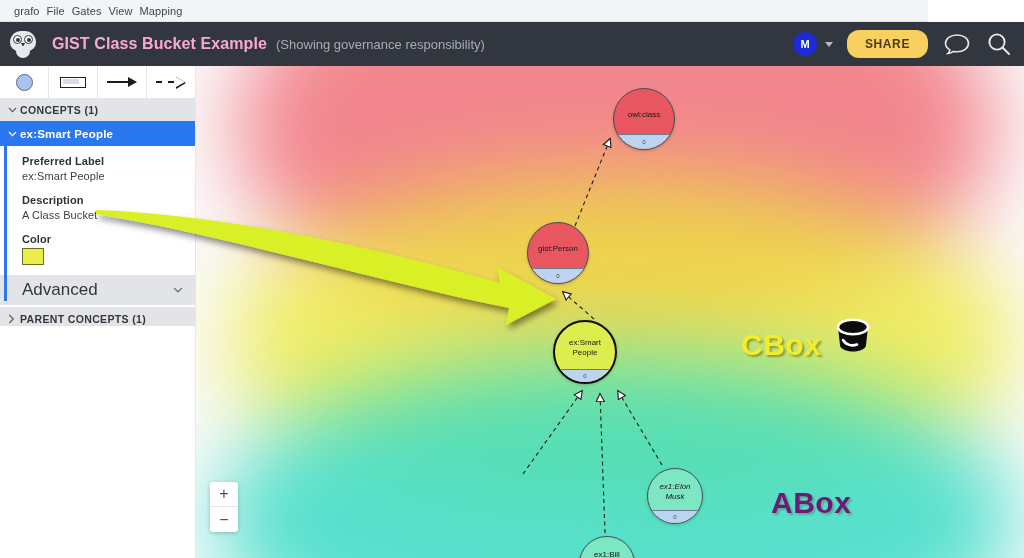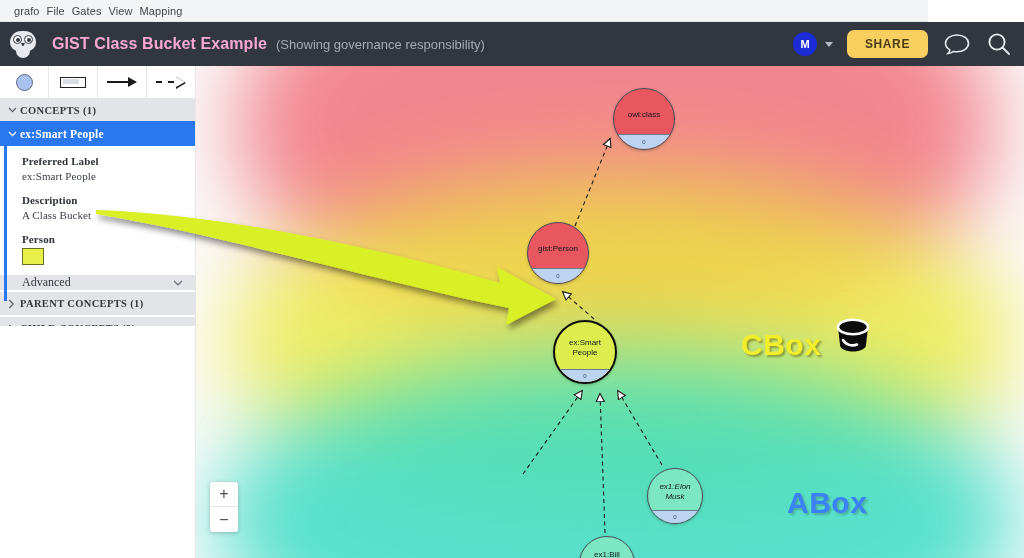--- a/index.html
+++ b/index.html
@@ -60,29 +60,29 @@
     color: #fff; font-size: 11px; font-weight: bold;
     display: flex; align-items: center; justify-content: center;
   }
   .caret-dn {
     width: 0; height: 0; margin-left: 8px; margin-right: 14px;
     border-left: 4px solid transparent; border-right: 4px solid transparent;
     border-top: 5px solid #b6bac2;
   }
   .share-btn {
     background: #f9cf5f; color: #4a3d13; font-size: 12px; font-weight: bold;
-    letter-spacing: .6px; padding: 7px 18px; border-radius: 7px; border: none;
+    letter-spacing: .6px; padding: 7px 18px; border-radius: 12px; border: none;
     cursor: pointer;
   }
   .hicon { margin-left: 16px; cursor: pointer; display:flex; align-items:center; }
 
   
   .sidebar {
     position: absolute; top: 66px; left: 0; width: 196px; height: 492px;
-    background: #ffffff; border-right: 1px solid #e4e6ea; z-index: 5; font-family: Liberation Serif, serif;
+    background: #ffffff; border-right: 1px solid #e4e6ea; z-index: 5;
   }
   .tools { display: flex; height: 33px; border-bottom: 1px solid #e4e6ea; }
   .tool {
     flex: 1; display: flex; align-items: center; justify-content: center;
     border-right: 1px solid #e4e6ea; cursor: pointer; position: relative;
   }
   .tool:last-child { border-right: none; }
   .t-circle { width: 17px; height: 17px; border-radius: 50%; background: #a9c2ef; border: 1.4px solid #5f6b80; }
   .t-rect   { width: 26px; height: 11px; background: #fff; border: 1.6px solid #222; }
   .t-rect i { display:block; width:16px;height:5px;background:#d8dce4;margin:1px 0 0 2px;}
@@ -115,23 +115,23 @@
 
   .detail { padding: 9px 0 0 22px; position: relative; }
   .detail::before {
     content:''; position:absolute; left:4px; top:-1px; width:3px; height:156px; background:#2a78f0;
   }
   .d-label { font-size: 11px; font-weight: bold; color: #2e3238; margin-bottom: 3px; letter-spacing:.1px;}
   .d-value { font-size: 11px; color: #3c4048; margin-bottom: 12px; letter-spacing:.1px;}
   .swatch { width: 22px; height: 17px; background: #e8ef4b; border: 1.4px solid #6c6f22; margin-bottom: 10px; }
 
   .adv-row {
-    height: 15px; background: #e3e4e7; display: flex; align-items: center;
+    height: 30px; background: #e3e4e7; display: flex; align-items: center;
     justify-content: space-between; padding: 0 10px 0 22px;
-    font-size: 12px; color: #33373e; margin-top: 2px; cursor: pointer;
+    font-size: 17px; color: #33373e; margin-top: 2px; cursor: pointer;
   }
   .sec-head2 {
     height: 25px; background: #e3e4e7; display: flex; align-items: center;
     font-size: 10.5px; font-weight: bold; color: #33373e; letter-spacing: .35px;
     padding-left: 8px; cursor: pointer; border-top: 2px solid #ffffff;
   }
   .panel-rest { position:absolute; top:260px; left:0; width:195px; height:232px; background:#fff; }
 
   
   .canvas {
@@ -144,21 +144,21 @@
   .bg-tbox { left: 40px;  top: -150px; width: 760px; height: 420px; background: #f0606a; opacity: .75; }
   .bg-cbox { left: 30px;  top: 110px;  width: 790px; height: 330px; background: #ece93a; opacity: .78; }
   .bg-abox { left: 20px;  top: 290px;  width: 800px; height: 330px; background: #35dbc5; opacity: .82; }
 
   .zone-label {
     position: absolute; font-size: 30px; font-weight: bold; letter-spacing: .5px;
     font-family: "Liberation Sans", sans-serif;
   }
   .zone-tbox { left: 536px; top: 100px; color: #e8555f; text-shadow: 2px 2px 2px rgba(90,20,25,.45); }
   .zone-cbox { left: 545px; top: 262px; color: #f2ee2c; text-shadow: 2px 2px 2px rgba(105,100,10,.55); }
-  .zone-abox { left: 575px; top: 420px; color: #3b82f6; text-shadow: 2px 2px 2px rgba(60,90,90,.35); margin-left: 16px; }
+  .zone-abox { left: 575px; top: 420px; color: #701a75; text-shadow: 2px 2px 2px rgba(60,90,90,.35); }
 
   .node { position: absolute; }
   .node .circle {
     position: relative; border-radius: 50%; overflow: hidden;
     display: flex; align-items: center; justify-content: center;
     box-shadow: 0 1px 3px rgba(0,0,0,.22);
   }
   .node .band {
     position: absolute; left: 0; bottom: 0; width: 100%;
     background: #bcd4ef; display: flex; align-items: center; justify-content: center;
@@ -345,21 +345,21 @@
           </svg>
       </span>
       <span class="lbl">ex:Smart People</span>
     </div>
 
     <div class="detail">
       <div class="d-label">Preferred Label</div>
       <div class="d-value">ex:Smart People</div>
       <div class="d-label">Description</div>
       <div class="d-value">A Class Bucket</div>
-      <div class="d-label">Person</div>
+      <div class="d-label">Color</div>
       <div class="swatch"></div>
     </div>
 
     <div class="adv-row">
       <span>Advanced</span>
       <span class="chev">
         <svg width="10" height="6" viewBox="0 0 10 6">
             <path d="M1 1 L5 4.8 L9 1" fill="none" stroke="#6a6f78" stroke-width="1.2"></path>
           </svg>
       </span>

